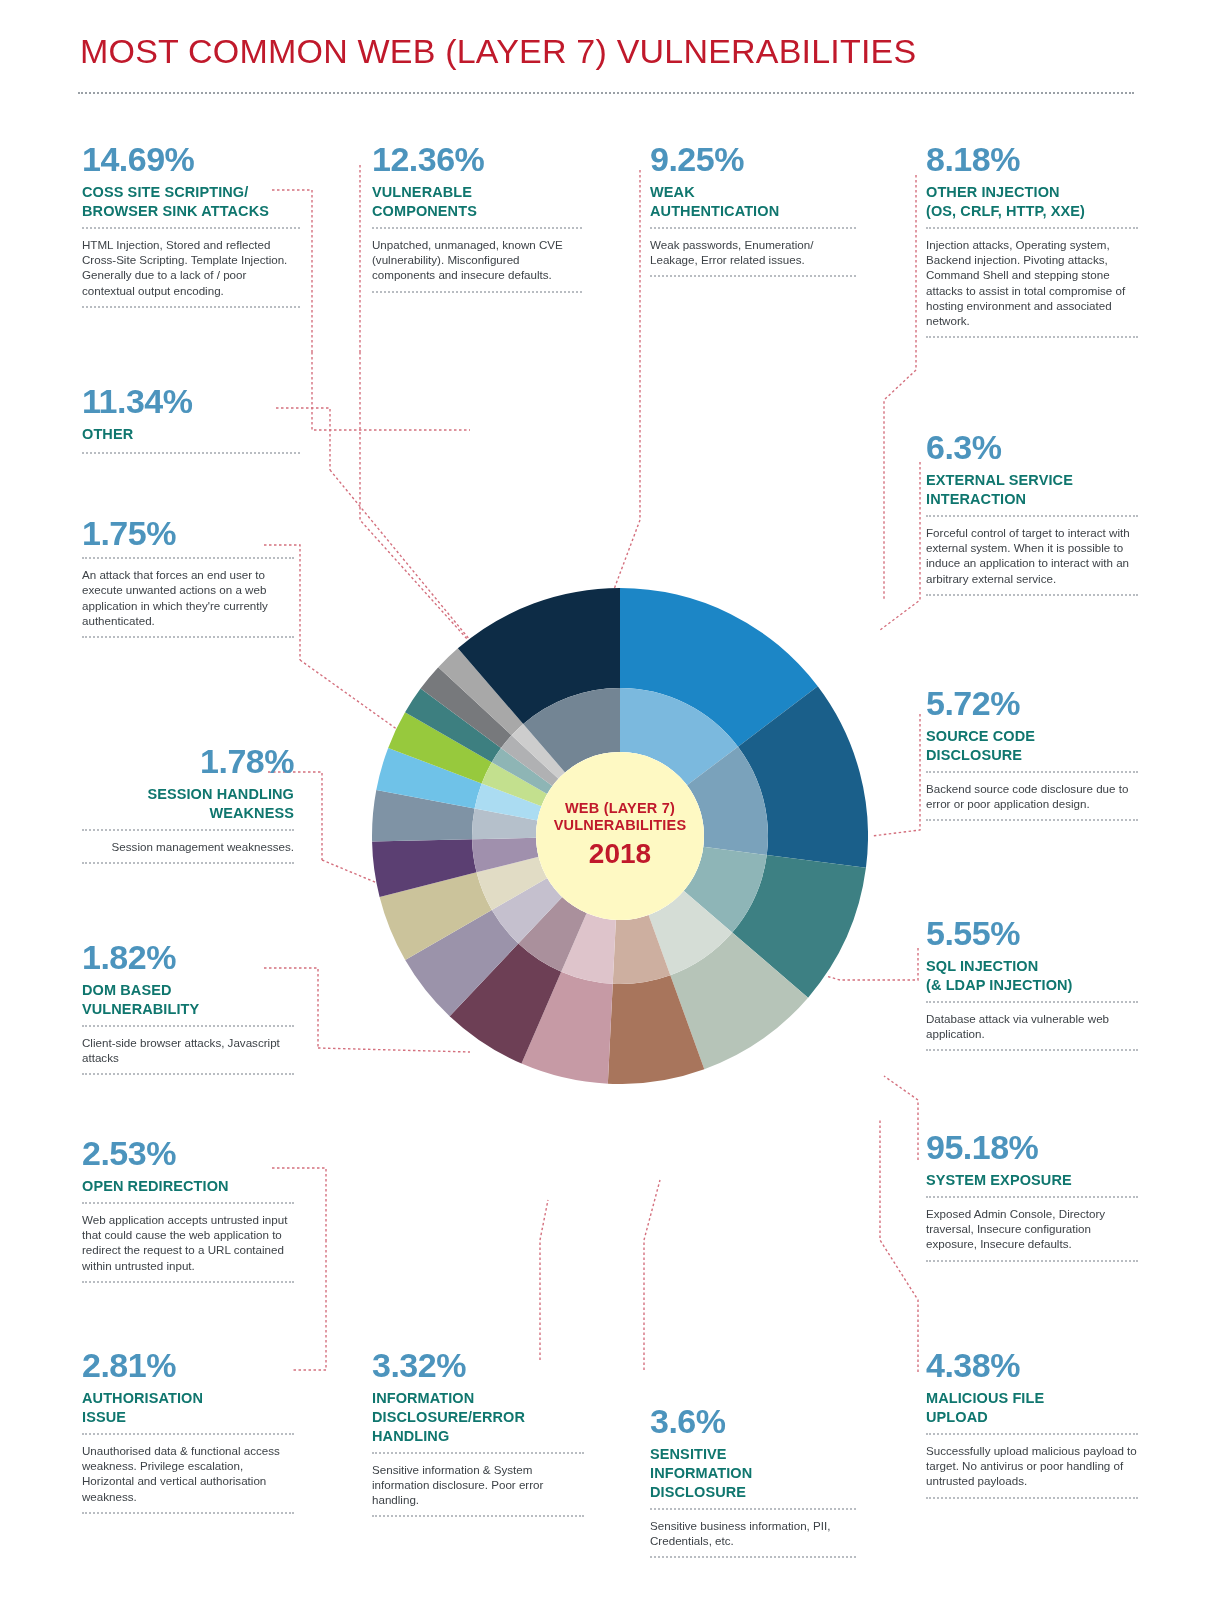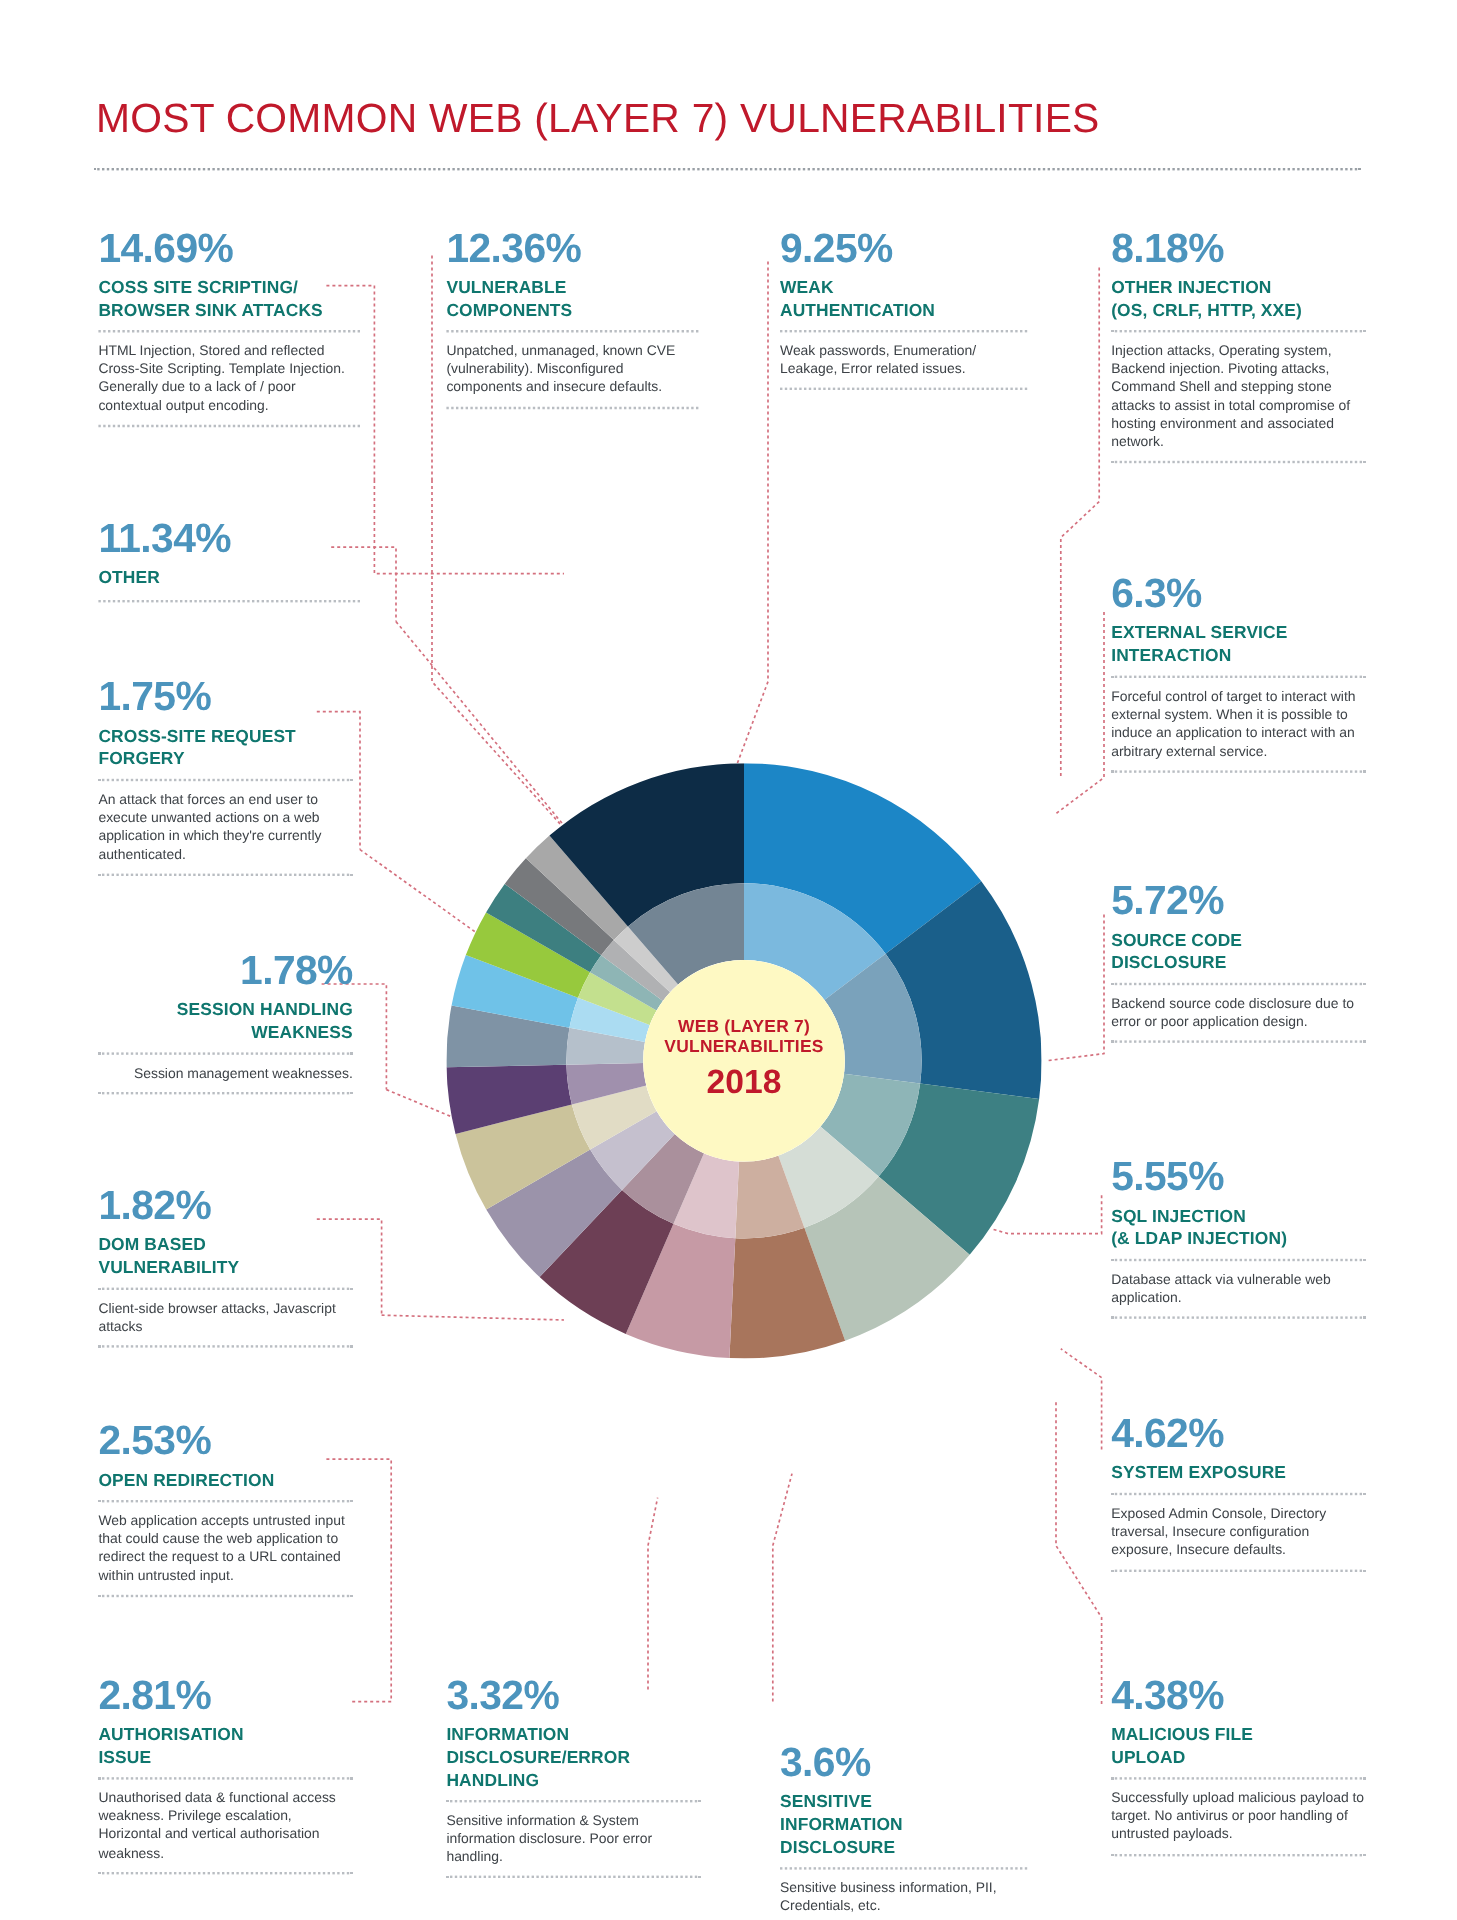--- a/index.html
+++ b/index.html
@@ -3,21 +3,21 @@
 <meta charset="utf-8">
 <style>
   * { box-sizing: border-box; margin: 0; padding: 0; }
   body {
     width: 1214px; height: 1600px;
     background: #ffffff;
     font-family: "Liberation Sans", sans-serif;
     position: relative;
     overflow: hidden;
   }
-  .page { position: relative; width: 1214px; height: 1187px; margin-top: 48px; }
+  .page { position: relative; width: 1214px; height: 1187px; }
 
   
   .title {
     position: absolute;
     left: 80px; top: 32px;
     font-size: 34px;
     font-weight: 400;
     letter-spacing: 0.2px;
     color: #c0192b;
     white-space: nowrap;
@@ -238,21 +238,20 @@
   <div class="stat" style="left:926px; top:430px; width:212px;">
     <div class="pct">6.3%</div>
     <div class="name">EXTERNAL SERVICE<br>INTERACTION</div>
     <div class="sep"></div>
     <div class="desc">Forceful control of target to interact with external system. When it is possible to induce an application to interact with an arbitrary external service.</div>
     <div class="sep bottom"></div>
   </div>
 
   <div class="stat" style="left:82px; top:516px; width:212px;">
     <div class="pct">1.75%</div>
-    <div class="name">CROSS-SITE REQUEST<br>FORGERY</div>
     <div class="sep"></div>
     <div class="desc">An attack that forces an end user to execute unwanted actions on a web application in which they're currently authenticated.</div>
     <div class="sep bottom"></div>
   </div>
 
   <div class="stat" style="left:926px; top:686px; width:212px;">
     <div class="pct">5.72%</div>
     <div class="name">SOURCE CODE<br>DISCLOSURE</div>
     <div class="sep"></div>
     <div class="desc">Backend source code disclosure due to error or poor application design.</div>
@@ -277,21 +276,21 @@
 
   <div class="stat" style="left:82px; top:940px; width:212px;">
     <div class="pct">1.82%</div>
     <div class="name">DOM BASED<br>VULNERABILITY</div>
     <div class="sep"></div>
     <div class="desc">Client-side browser attacks, Javascript attacks</div>
     <div class="sep bottom"></div>
   </div>
 
   <div class="stat" style="left:926px; top:1130px; width:212px;">
-    <div class="pct">4.62%</div>
+    <div class="pct">95.18%</div>
     <div class="name">SYSTEM EXPOSURE</div>
     <div class="sep"></div>
     <div class="desc">Exposed Admin Console, Directory traversal, Insecure configuration exposure, Insecure defaults.</div>
     <div class="sep bottom"></div>
   </div>
 
   <div class="stat" style="left:82px; top:1136px; width:212px;">
     <div class="pct">2.53%</div>
     <div class="name">OPEN REDIRECTION</div>
     <div class="sep"></div>

